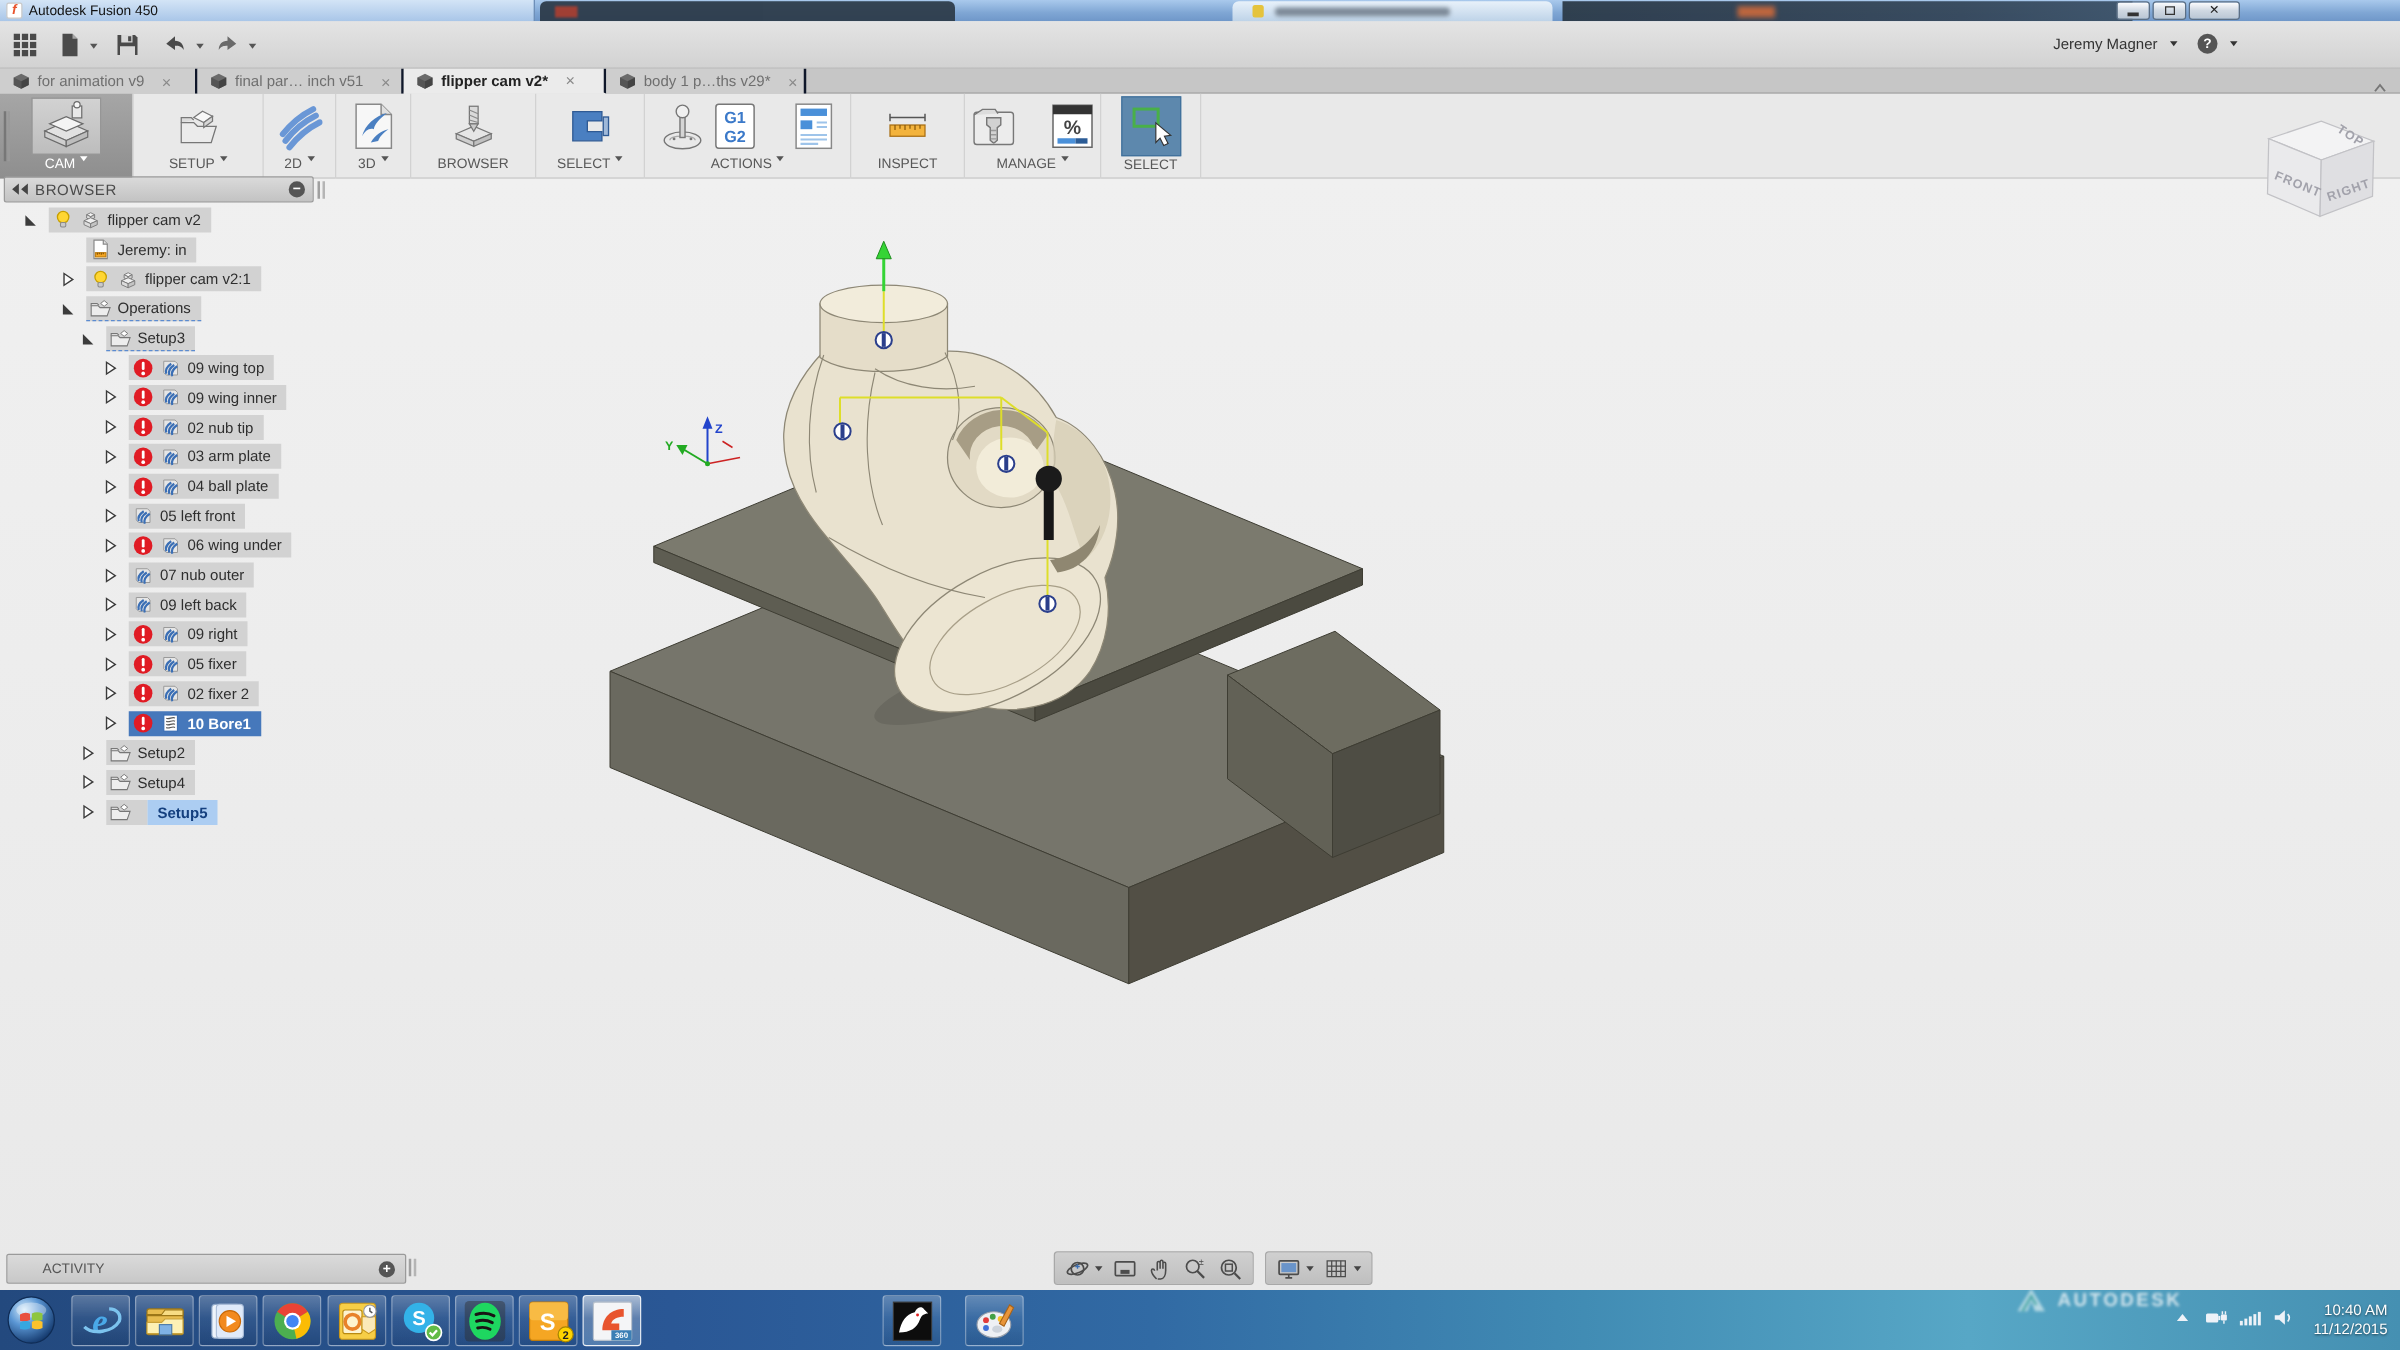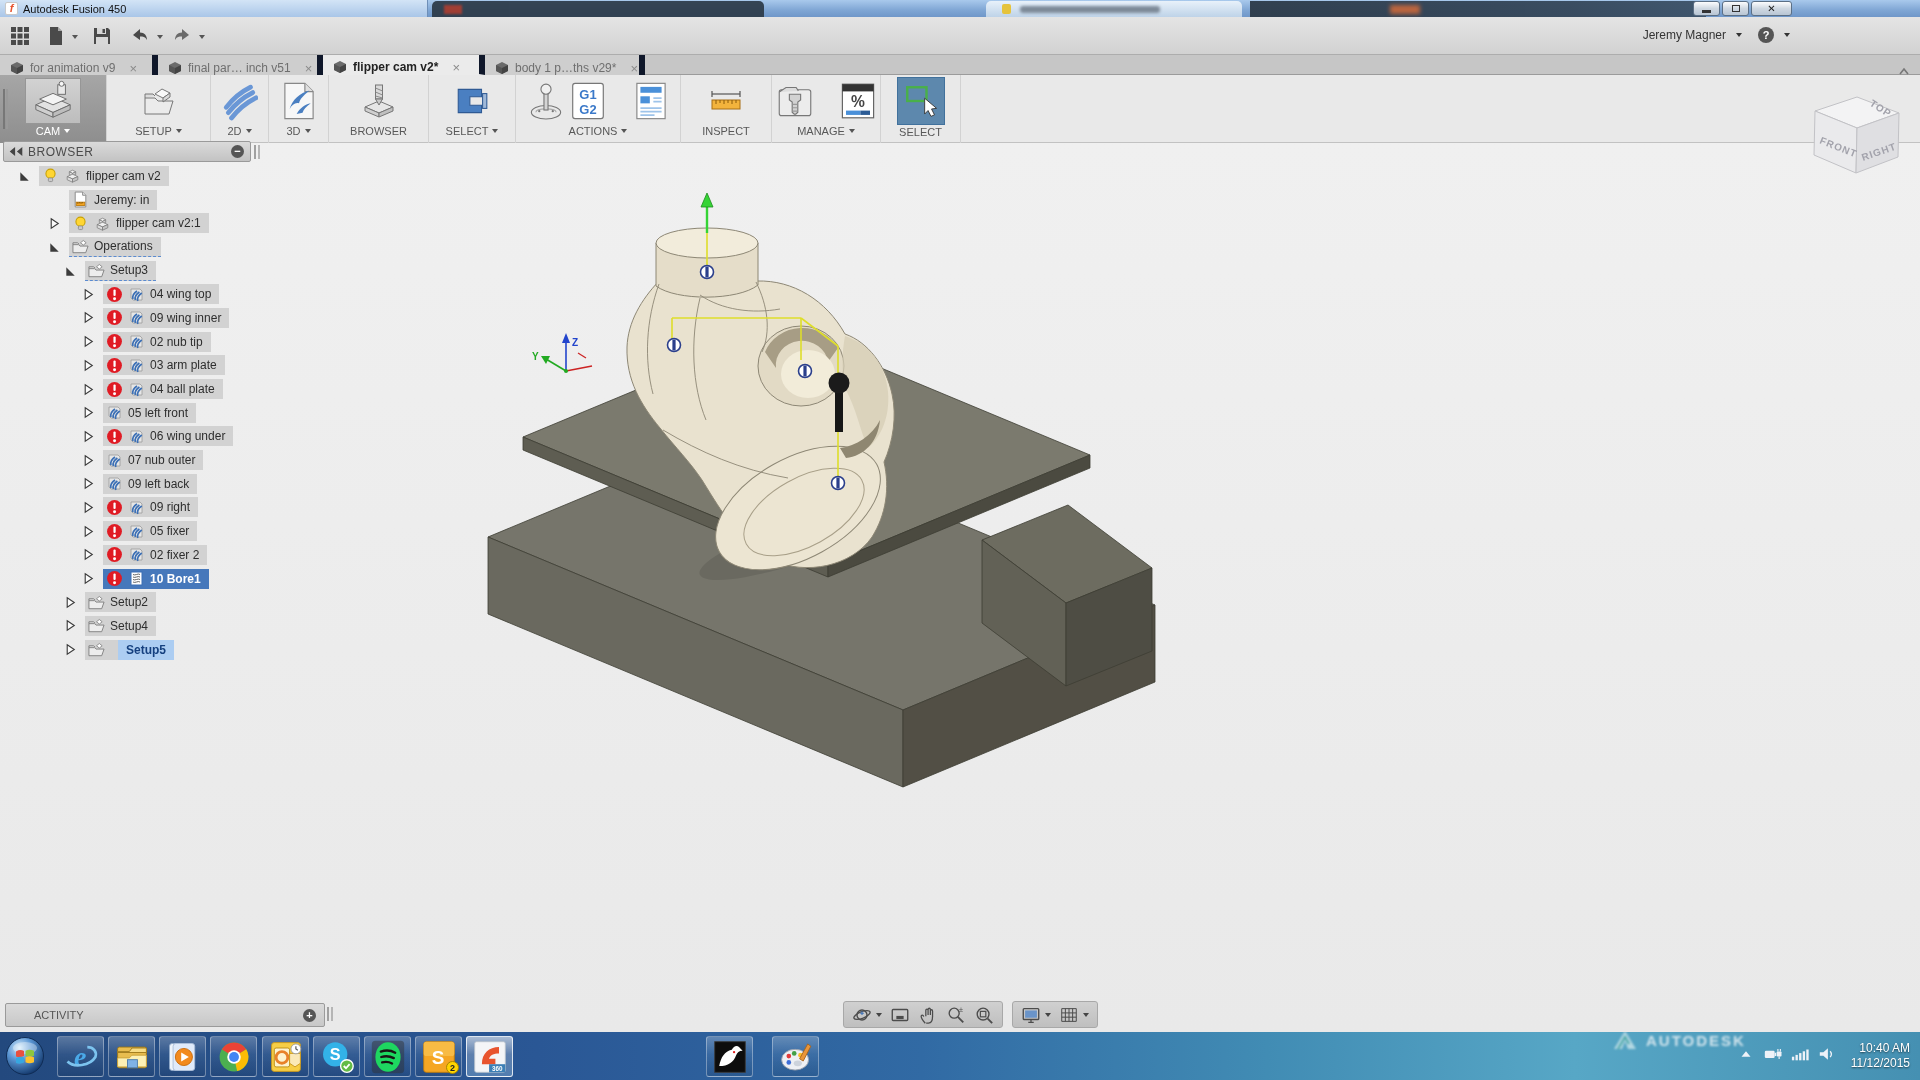--- a/index.html
+++ b/index.html
@@ -26,38 +26,38 @@
 .winbtn.close{width:41px}
 .glyph-min{width:9px;height:3px;background:#333;margin-top:6px}
 .glyph-res{width:8px;height:7px;border:1.5px solid #333;position:relative}
 
 #qat{position:absolute;left:0;top:17px;width:1920px;height:38px;background:linear-gradient(180deg,#e4e4e4,#d2d2d2);border-bottom:1px solid #adadad}
 .qicon{position:absolute;top:9px;width:20px;height:20px}
 .qicon svg{width:100%;height:100%}
 #user-area{position:absolute;right:130px;top:10px;display:flex;align-items:center;gap:6px;font-size:12px;color:#333}
 
 #doctabs{position:absolute;left:0;top:55px;width:1920px;height:20px;background:#c6c6c6;border-bottom:1px solid #9b9b9b;display:flex}
-.dtab{position:relative;height:20px;display:flex;align-items:flex-end;padding:0 8px 0 10px;border-right:6px solid #0f172a;font-size:12px;color:#6f6f6f;background:#cecece}
+.dtab{position:relative;height:20px;display:flex;align-items:center;padding:0 8px 0 10px;border-right:2px solid #0f172a;font-size:12px;color:#6f6f6f;background:#cecece}
 .dtab .icon{width:14px;height:14px;margin-right:6px}
 .dtab.active{background:#ebebeb;color:#222;font-weight:bold;border-bottom:1px solid #ebebeb;margin-bott
 om:-1px}
 .dlabel{white-space:nowrap}
 .dclose{margin-left:14px;color:#8a8a8a;font-size:13px;line-height:13px;font-weight:normal}
 .tabchev{position:absolute;right:10px;top:6px}
 
 .dtab:nth-child(1){width:158px}.dtab:nth-child(2){width:165px}.dtab:nth-child(3){width:162px}.dtab:nth-child(4){width:160px}
 
 #ribbon{position:absolute;left:0;top:75px;width:1920px;height:68px;background:#e9e9e9;border-bottom:1px solid #c2c2c2;display:flex}
 .rgroup{position:relative;height:68px;border-right:1px solid #d2d2d2;display:flex;flex-direction:column;align-items:center;justify-content:flex-start}
 .rgroup.dark{background:linear-gradient(180deg,#a6a6a6,#8e8e8e)}
 .ricons{display:flex;align-items:center;justify-content:center;height:46px;margin-top:3px}
 .ricon{width:36px;height:40px;margin:0 3px}
 .ricon svg{width:100%;height:100%}
 .ricon.gapL{margin-left:24px}
-.rlabel{font-size:11px;color:#585858;margin-top:1px;white-space:nowrap;display:flex;align-items:center}
+.rlabel{font-size:11px;color:#585858;margin-top:1px;white-space:nowrap;display:flex;align-items:flex-start}
 .rgroup.dark .rlabel{color:#fff}
 .camicobox{width:56px;height:46px;background:linear-gradient(180deg,#d2d2d2,#bdbdbd);border:1px solid #969696;display:flex;align-items:center;justify-content:center;margin-top:3px}
 .camicobox svg{width:48px;height:42px}
 .grip{position:absolute;left:3px;top:14px;width:5px;height:40px;border-left:2px solid #777;border-right:2px solid #999}
 .selticon{width:48px;height:48px;background:#5d88ad;border:1px solid #41719c;display:flex;align-items:center;justify-content:center;margin-top:2px}
 .selticon svg{width:44px;height:44px}
 
 #viewport{position:absolute;left:0;top:143px;width:1920px;height:889px;background:linear-gradient(180deg,#f0f0f0,#e9e9e9)}
 #scene{position:absolute;left:0;top:0;pointer-events:none}
 
@@ -605,21 +605,21 @@
             <span class="icon">
               <svg viewBox="0 0 17 17">
                 <path d="M3,3 h9 l2,2 v9 H5 L3,12 Z" fill="#e6e6e6" stroke="#9a9a9a" stroke-width=".8"></path>
                 <g fill="none" stroke="#3b6fb5" stroke-width="1.7">
                   <path d="M5,13 C4,10 6,7 9,5"></path>
                   <path d="M7.4,14 C6.4,11 8.4,8 11.4,6"></path>
                   <path d="M9.8,15 C8.8,12 10.8,9 13.8,7"></path>
                 </g>
               </svg>
             </span>
-            <span class="tlabel">04 wing top</span>
+            <span class="tlabel">09 wing top</span>
           </span>
         </div>
         <div class="trow" style="padding-left:78px">
           <span class="texp">
             <svg viewBox="0 0 16 16">
               <path d="M4.5,3 L12,8 L4.5,13 Z" fill="#fbfbfb" stroke="#3c3c3c" stroke-width="1.2"></path>
             </svg>
           </span>
           <span class="tseg">
             <span class="icon">

